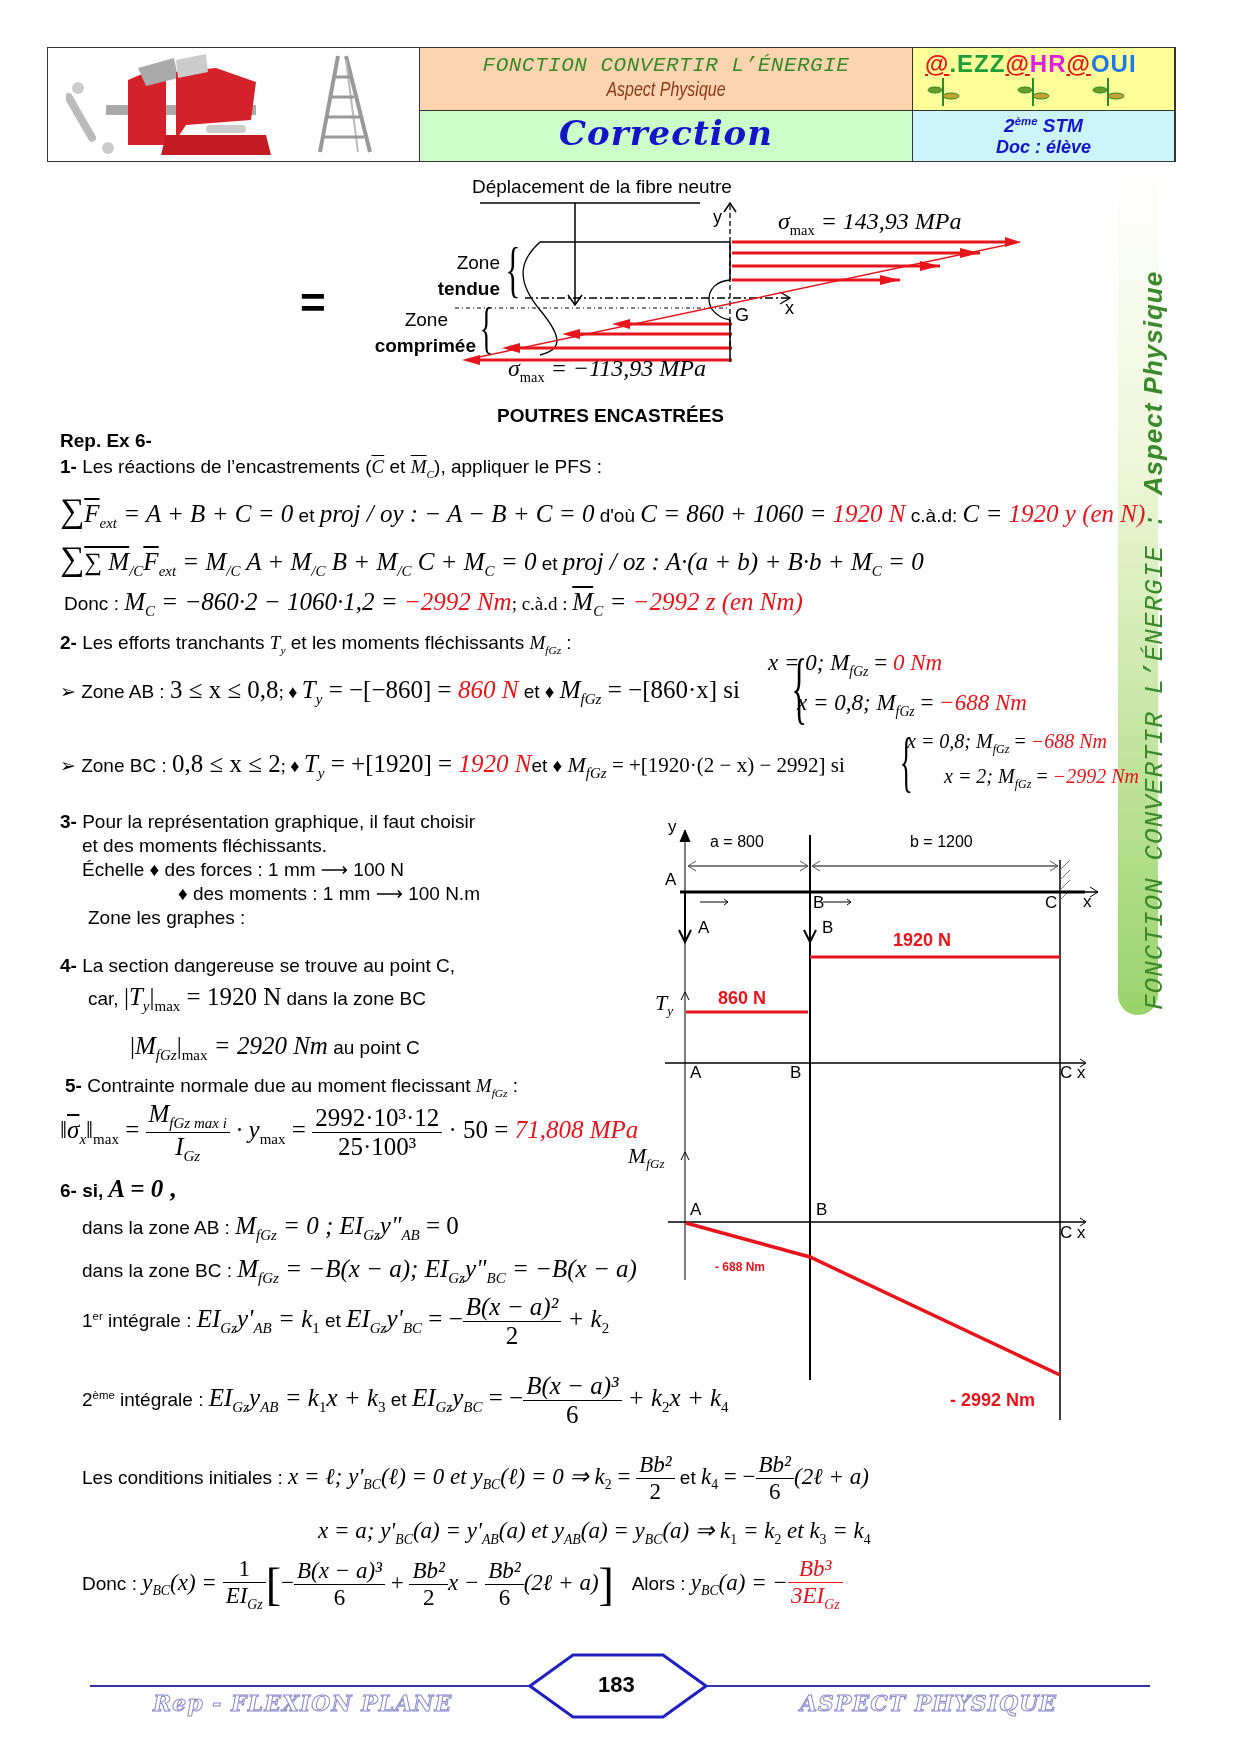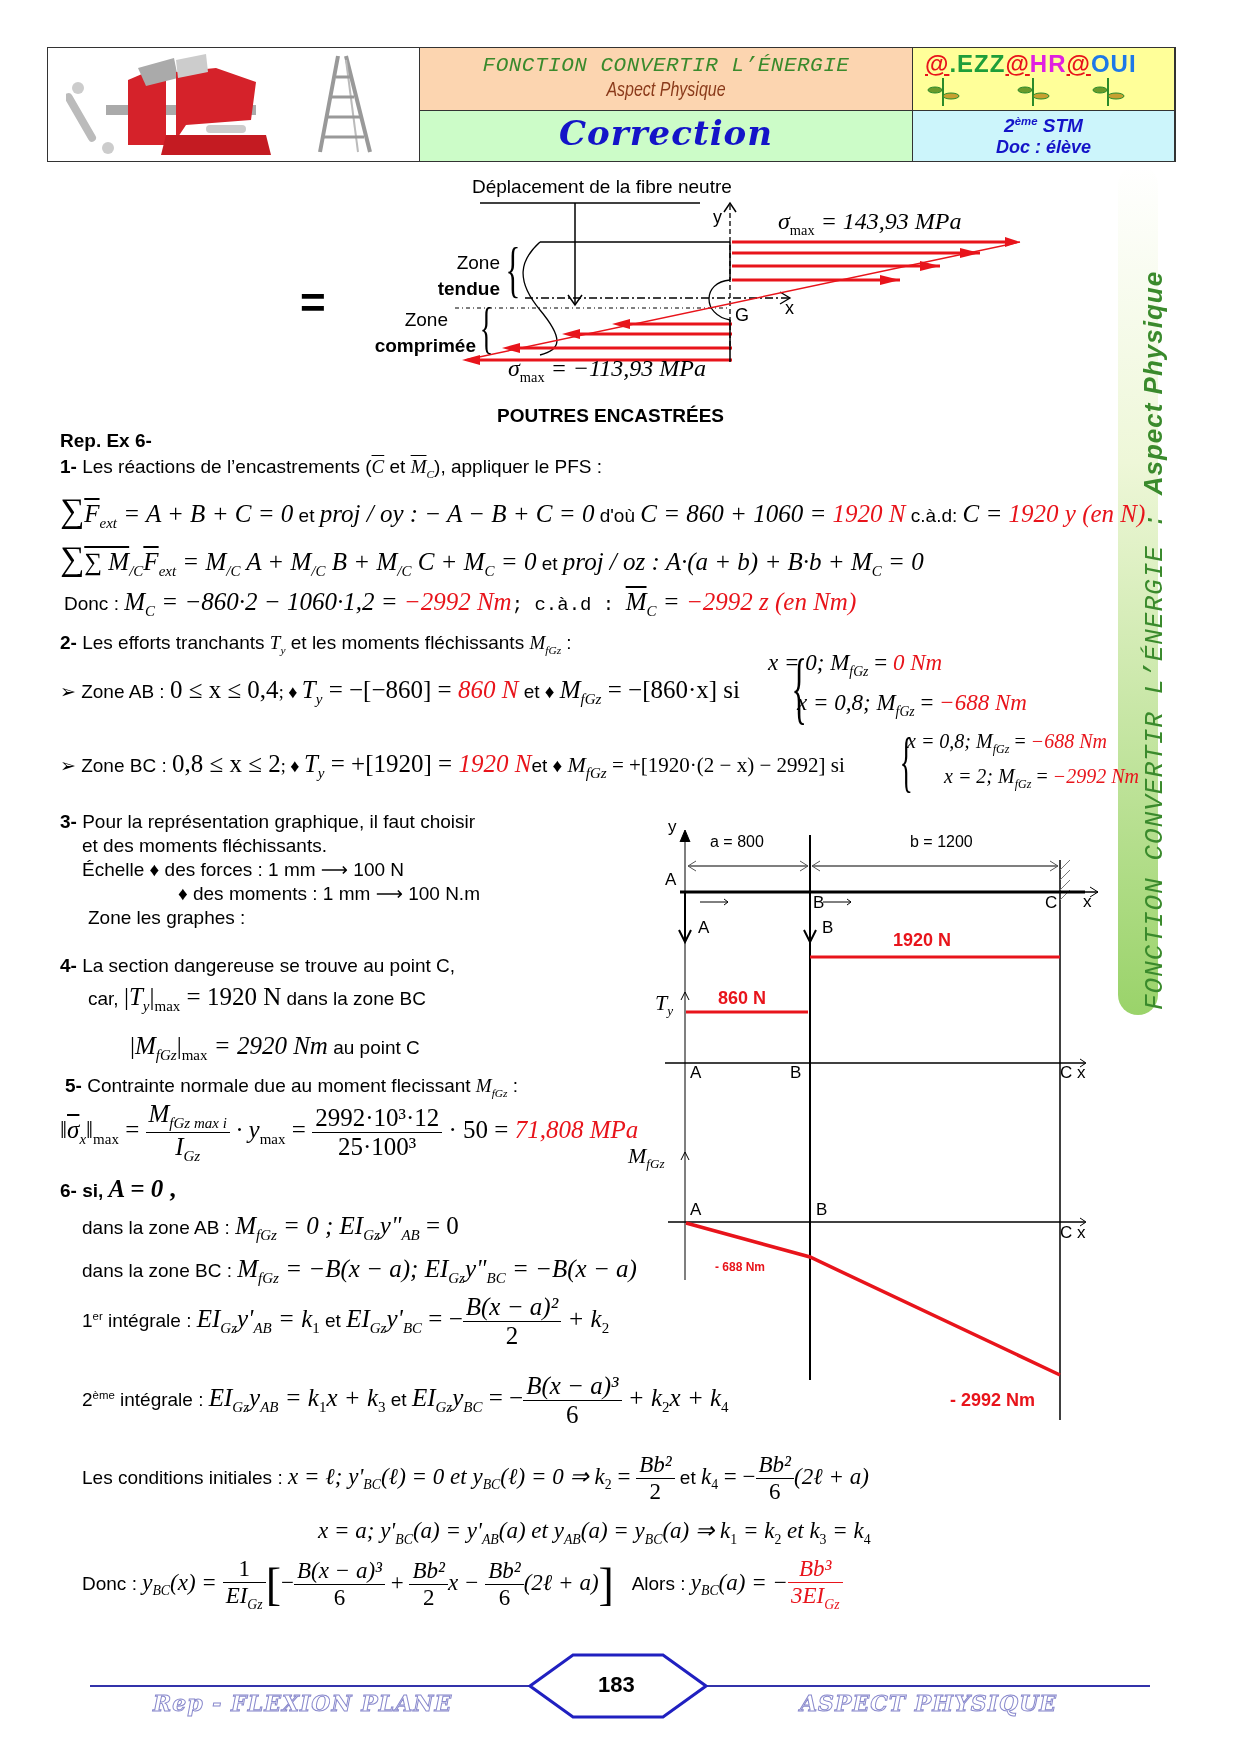--- a/index.html
+++ b/index.html
@@ -162,28 +162,28 @@
 <div class="abs txt" style="left:60px;top:456px;">
   <b>1-</b><span> Les réactions de l’encastrements (</span><i class="serif ov">C</i><span> et </span><i class="serif ov">M</i><sub class="serif it">C</sub><span>), appliquer le PFS :</span>
 </div>
 <div class="abs math" style="left:60px;top:492px;">
   <span style="font-size:34px">∑</span><i class="ov">F</i><sub class="it">ext</sub><i> = A + B + C = 0</i><span class="txt" style="font-family:'Liberation Sans',sans-serif;font-size:19px"> et </span><i>proj / oy : − A − B + C = 0</i><span class="txt" style="font-family:'Liberation Sans',sans-serif;font-size:19px"> d'où </span><i>C = 860 + 1060 = </i><i class="red">1920 N</i><span style="font-family:'Liberation Sans',sans-serif;font-size:19px"> c.à.d: </span><i>C = </i><i class="red">1920 y (en N)</i>
 </div>
 <div class="abs math" style="left:60px;top:540px;">
   <span style="font-size:34px">∑</span><i class="ov">∑ M</i><sub class="it">/C</sub><i class="ov">F</i><sub class="it">ext</sub><i> = M</i><sub class="it">/C</sub><i> A + M</i><sub class="it">/C</sub><i> B + M</i><sub class="it">/C</sub><i> C + M</i><sub class="it">C</sub><i> = 0</i><span style="font-family:'Liberation Sans',sans-serif;font-size:19px"> et </span><i>proj / oz : A·(a + b) + B·b + M</i><sub class="it">C</sub><i> = 0</i>
 </div>
 <div class="abs math" style="left:64px;top:588px;">
-  <span style="font-family:'Liberation Sans',sans-serif;font-size:19px">Donc : </span><i>M</i><sub class="it">C</sub><i> = −860·2 − 1060·1,2 = </i><i class="red">−2992 Nm</i><span style="font-family:Liberation Mono, monospace;font-size:19px">; c.à.d : </span><i class="ov">M</i><sub class="it">C</sub><i> = </i><i class="red">−2992 z (en Nm)</i>
+  <span style="font-family:'Liberation Sans',sans-serif;font-size:19px">Donc : </span><i>M</i><sub class="it">C</sub><i> = −860·2 − 1060·1,2 = </i><i class="red">−2992 Nm</i><span style="font-family:Liberation Serif, serif;font-size:19px">; c.à.d : </span><i class="ov">M</i><sub class="it">C</sub><i> = </i><i class="red">−2992 z (en Nm)</i>
 </div>
 
 <div class="abs txt" style="left:60px;top:632px;">
   <b>2-</b><span> Les efforts tranchants </span><i class="serif">T</i><sub class="serif it">y</sub><span> et les moments fléchissants </span><i class="serif">M</i><sub class="serif it">fGz</sub><span> :</span>
 </div>
 <div class="abs math" style="left:60px;top:676px;">
-  <span style="font-family:'Liberation Sans',sans-serif;font-size:19px">➢ Zone AB : </span><span>0 ≤ x ≤ 0,4</span><span style="font-size:18px">; ♦ </span><i>T</i><sub class="it">y</sub><span> = −[−860] = </span><i class="red">860 N</i><span style="font-family:'Liberation Sans',sans-serif;font-size:19px"> et ♦ </span><i>M</i><sub class="it">fGz</sub><span> = −[860·x] si</span>
+  <span style="font-family:'Liberation Sans',sans-serif;font-size:19px">➢ Zone AB : </span><span>3 ≤ x ≤ 0,8</span><span style="font-size:18px">; ♦ </span><i>T</i><sub class="it">y</sub><span> = −[−860] = </span><i class="red">860 N</i><span style="font-family:'Liberation Sans',sans-serif;font-size:19px"> et ♦ </span><i>M</i><sub class="it">fGz</sub><span> = −[860·x] si</span>
 </div>
 <div class="abs brace" style="left:780px;top:647px;font-size:80px;line-height:80px;transform:scaleX(0.4);">{</div>
 <div class="abs math" style="left:768px;top:650px;font-size:23px;"><i>x = 0; M</i><sub class="it">fGz</sub><span> = </span><i class="red">0 Nm</i></div>
 <div class="abs math" style="left:797px;top:690px;font-size:23px;"><i>x = 0,8; M</i><sub class="it">fGz</sub><span> = </span><i class="red">−688 Nm</i></div>
 
 <div class="abs math" style="left:60px;top:750px;">
   <span style="font-family:'Liberation Sans',sans-serif;font-size:19px">➢ Zone BC : </span><span>0,8 ≤ x ≤ 2</span><span style="font-size:18px">; ♦ </span><i>T</i><sub class="it">y</sub><span> = +[1920] = </span><i class="red">1920 N</i><span style="font-family:'Liberation Sans',sans-serif;font-size:19px">et ♦ </span><i style="font-size:22px">M</i><sub class="it">fGz</sub><span style="font-size:21px"> = +[1920·(2 − x) − 2992] si</span>
 </div>
 <div class="abs brace" style="left:890px;top:727px;font-size:68px;line-height:68px;transform:scaleX(0.4);">{</div>
 <div class="abs math" style="left:907px;top:730px;font-size:20px;"><i>x = 0,8; M</i><sub class="it">fGz</sub><span> = </span><i class="red">−688 Nm</i></div>

